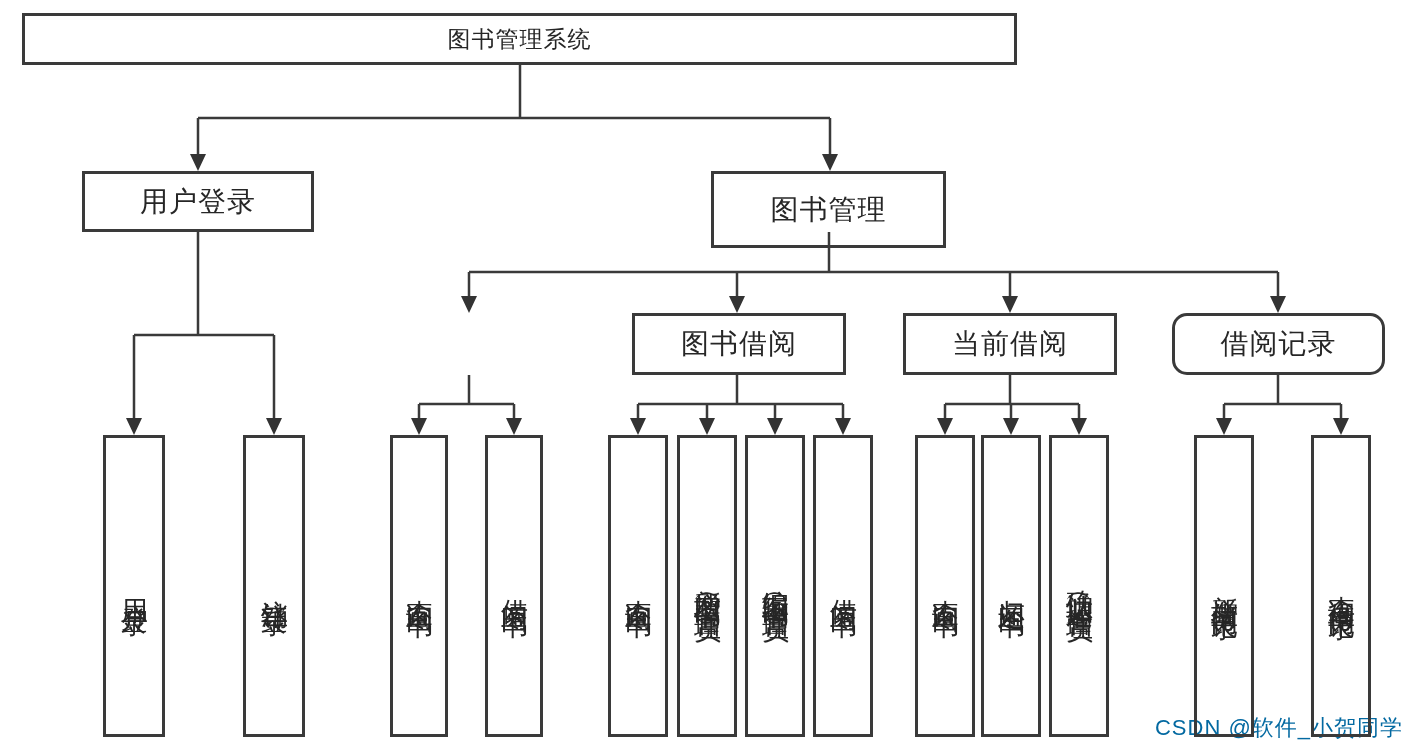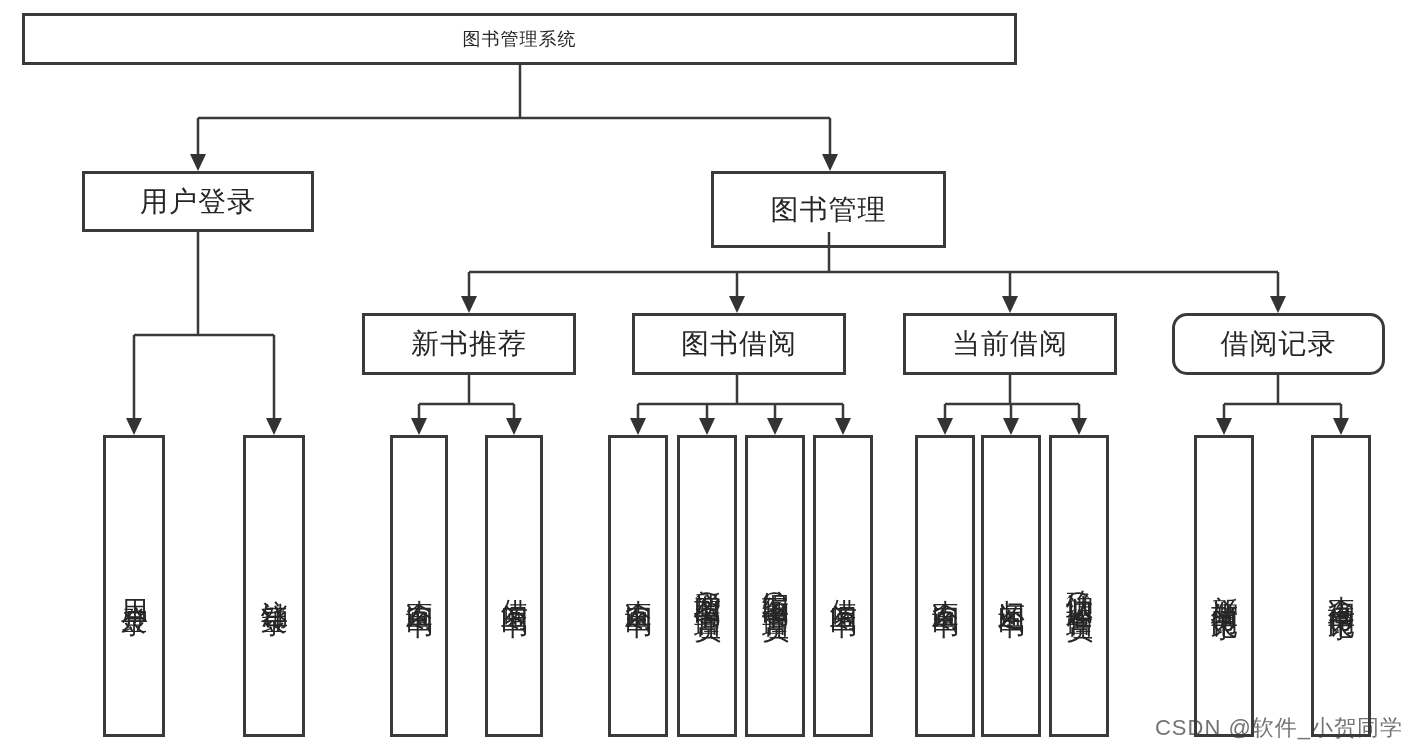--- a/index.html
+++ b/index.html
@@ -25,36 +25,36 @@
     justify-content: center;
     box-sizing: border-box;
     color: #262626;
     z-index: 2;
   }
   .hlabel {
     font-size: 24px;
     letter-spacing: 1px;
     white-space: nowrap;
   }
-  .root-box .hlabel { font-size: 18px; }
+  .root-box .hlabel { font-size: 23px; }
   .lvl-box .hlabel  { font-size: 28px; }
   .vlabel {
     writing-mode: vertical-rl;
     text-orientation: mixed;
     font-size: 27px;
     letter-spacing: 4px;
     line-height: 1;
     white-space: nowrap;
   }
   #watermark {
     position: absolute;
     right: 2px;
     bottom: 4px;
     z-index: 0;
-    color: #737373;
+    color: #0369a1;
     font-size: 22px;
     letter-spacing: 1px;
     white-space: nowrap;
   }
 </style>
 </head>
 <body>
 
 <div id="canvas">
 
@@ -93,23 +93,20 @@
     <span class="hlabel">图书管理系统</span>
   </div>
 
   <div class="box lvl-box" style="left:82px; top:171px; width:232px; height:61px;">
     <span class="hlabel">用户登录</span>
   </div>
   <div class="box lvl-box" style="left:711px; top:171px; width:235px; height:77px;">
     <span class="hlabel">图书管理</span>
   </div>
 
-  <div class="box lvl-box" style="left:362px; top:313px; width:214px; height:62px;">
-    <span class="hlabel">新书推荐</span>
-  </div>
   <div class="box lvl-box" style="left:632px; top:313px; width:214px; height:62px;">
     <span class="hlabel">图书借阅</span>
   </div>
   <div class="box lvl-box" style="left:903px; top:313px; width:214px; height:62px;">
     <span class="hlabel">当前借阅</span>
   </div>
   <div class="box lvl-box" style="left:1172px; top:313px; width:213px; height:62px;border-radius:15px;">
     <span class="hlabel">借阅记录</span>
   </div>
 

